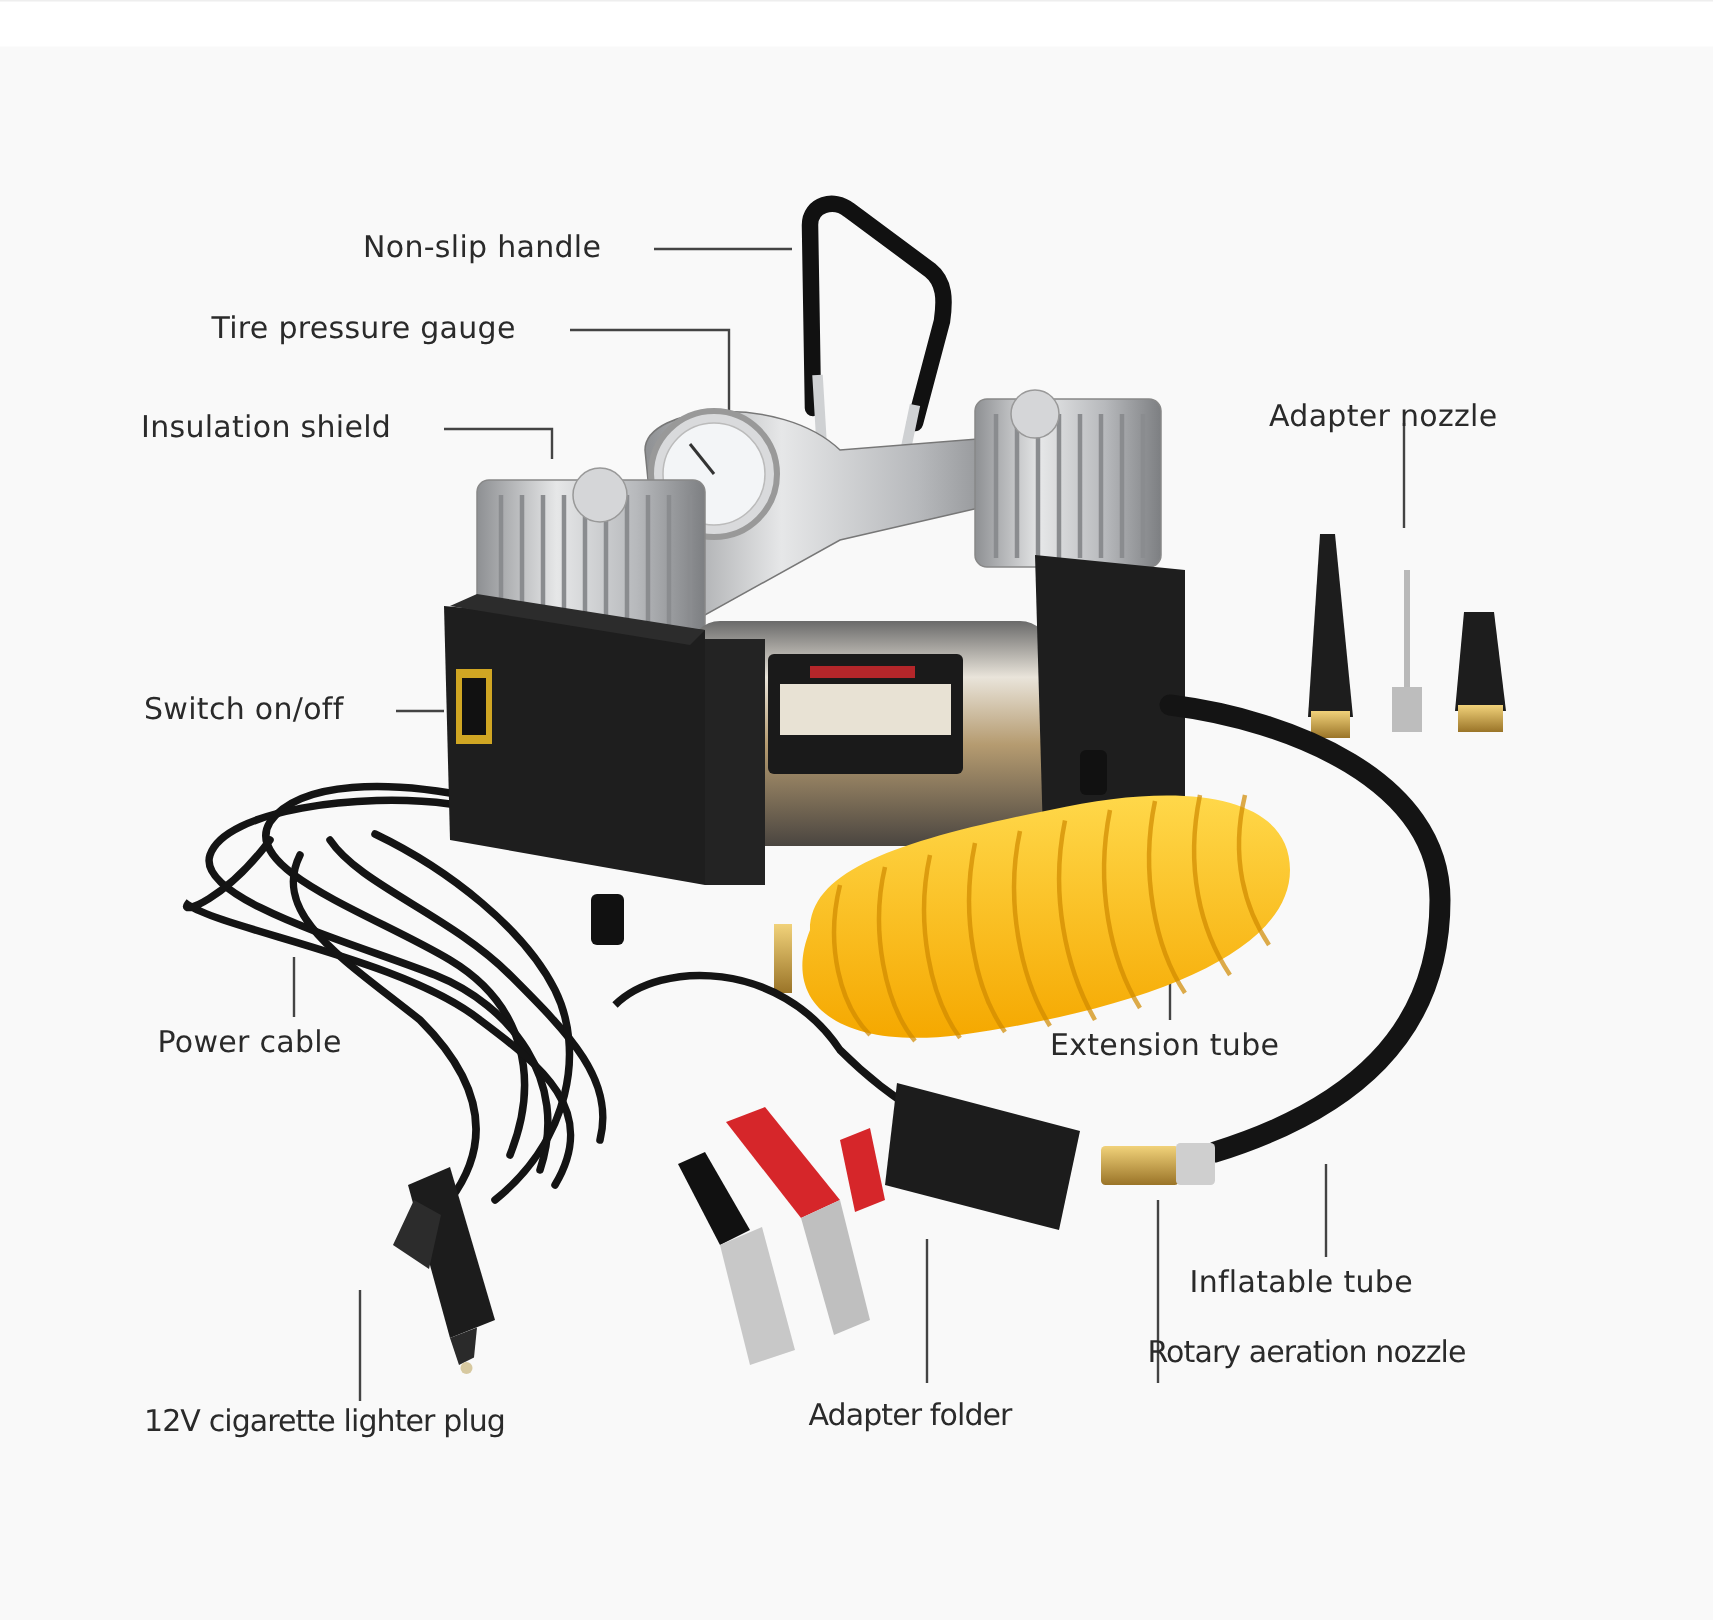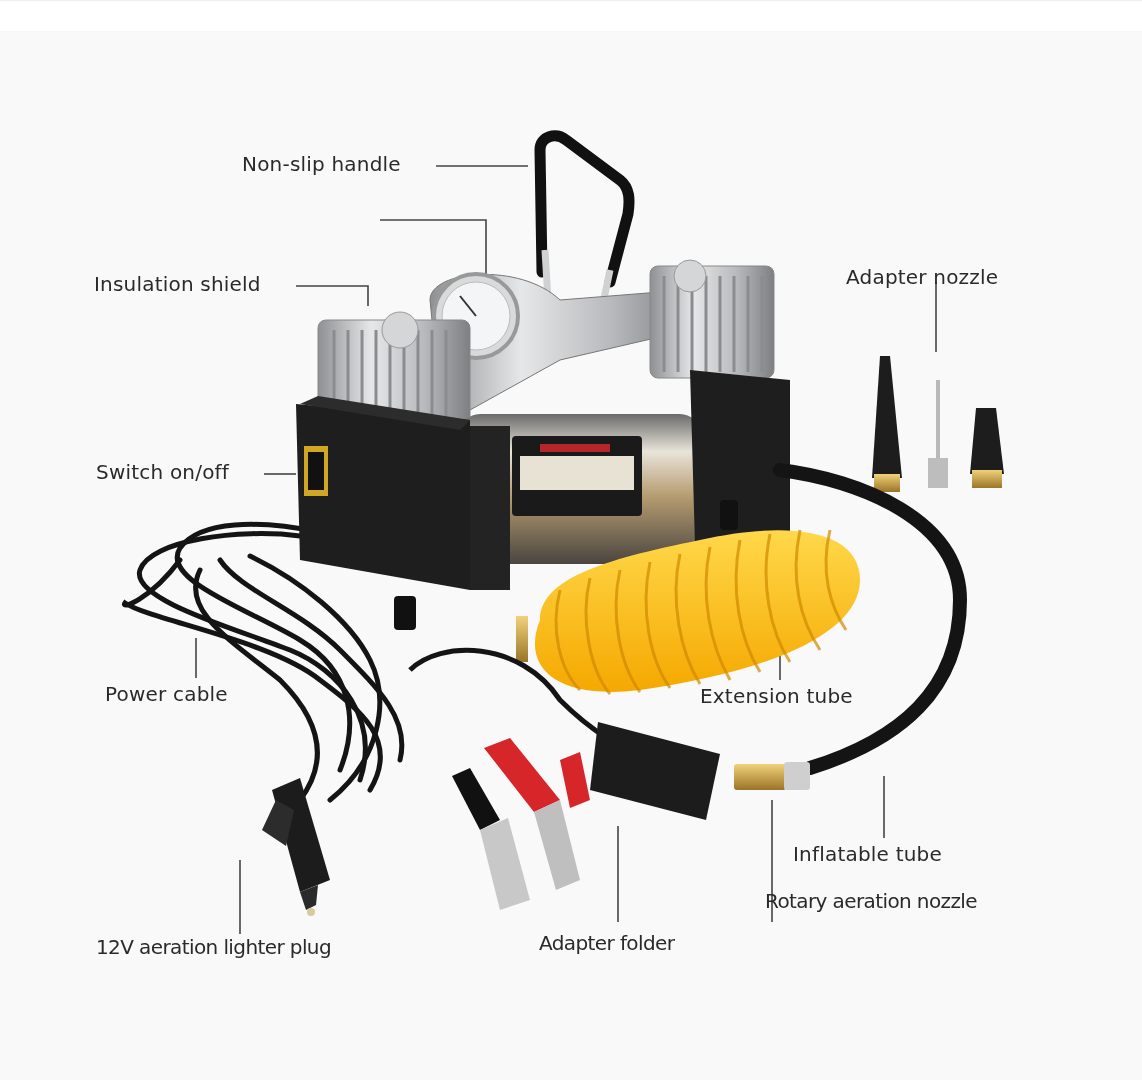--- a/index.html
+++ b/index.html
@@ -185,22 +185,23 @@
       <path d="M452,776 L470,768 L500,820 L480,830 Z" fill="#111"></path>
       <path d="M480,830 L508,818 L530,900 L500,910 Z" fill="#c8c8c8"></path>
 
       <path d="M484,748 L510,738 L560,800 L534,812 Z" fill="#d6262a"></path>
       <path d="M534,812 L560,800 L580,880 L556,890 Z" fill="#bfbfbf"></path>
       <path d="M560,760 L580,752 L590,800 L570,808 Z" fill="#d6262a"></path>
     </g>
   </svg>
 
   <div class="label" style="left:242px; top:123px;">Non-slip handle</div>
+  <div class="label" style="left:141px; top:177px;">Tire pressure gauge</div>
   <div class="label" style="left:94px; top:243px;">Insulation shield</div>
   <div class="label" style="left:846px; top:220px;margin-top:16px;">Adapter nozzle</div>
   <div class="label" style="left:96px; top:431px;">Switch on/off</div>
   <div class="label" style="left:105px; top:653px;">Power cable</div>
   <div class="label" style="left:700px; top:655px;">Extension tube</div>
   <div class="label" style="left:793px; top:813px;">Inflatable tube</div>
-  <div class="label condensed" style="left:96px; top:906px;">12V aeration lighter plug</div>
+  <div class="label condensed" style="left:96px; top:906px;">12V cigarette lighter plug</div>
   <div class="label condensed" style="left:539px; top:902px;">Adapter folder</div>
   <div class="label condensed" style="left:765px; top:860px;">Rotary aeration nozzle</div>
 </div>
 
 </body></html>

